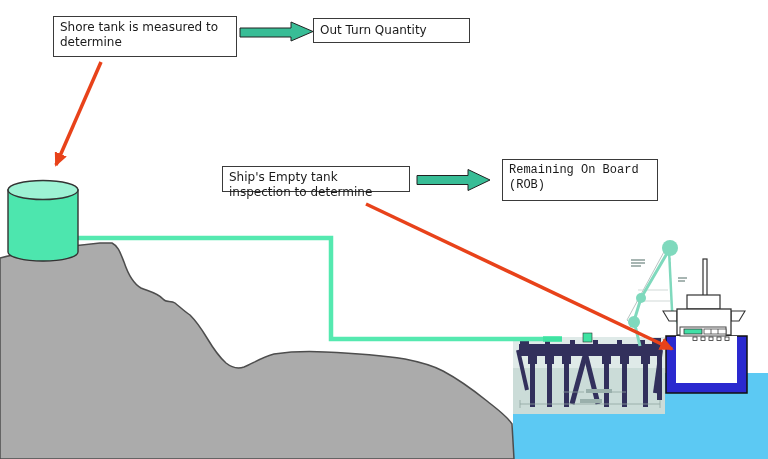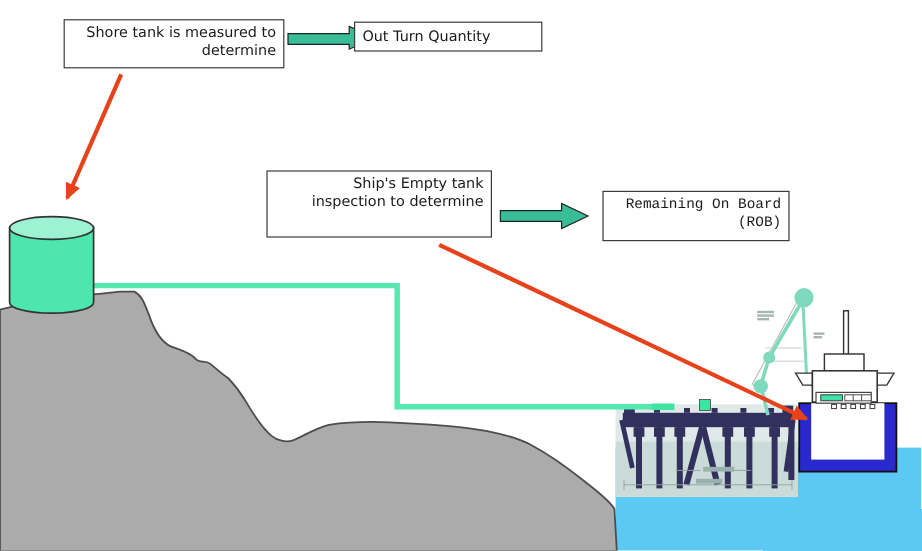--- a/index.html
+++ b/index.html
@@ -1,19 +1,18 @@
 <!DOCTYPE html>
 <html><head>
 <meta charset="utf-8">
 <style>
   html,body{margin:0;padding:0;background:#fff;}
   #stage{
     position:relative;width:768px;height:459px;overflow:hidden;background:#ffffff;
     font-family:"DejaVu Sans", sans-serif;
-    text-align:right;
   }
   #scene{position:absolute;left:0;top:0;}
   .flowbox{
     position:absolute;box-sizing:border-box;background:#ffffff;
     border:1.5px solid #3a3a3a;color:#1a1a1a;
     font-size:12px;line-height:1.28;padding:3px 6px;
   }
   .vcenter{display:flex;align-items:center;}
 </style>
 </head>
@@ -135,19 +134,19 @@
 
     <polygon points="240,28 291,28 291,22 313,31.5 291,41 291,37 240,37" fill="#38bd96" stroke="#222" stroke-width="1"></polygon>
     <polygon points="417,175.5 468,175.5 468,169.5 490,180 468,190.5 468,184.5 417,184.5" fill="#38bd96" stroke="#222" stroke-width="1"></polygon>
 
     <path d="M101,62 L56,165" stroke="#e8421a" stroke-width="3.5" fill="none" marker-end="url(#redhead)"></path>
     <path d="M366,204 L672,349" stroke="#e8421a" stroke-width="3.5" fill="none" marker-end="url(#redhead)"></path>
   </svg>
 
   <div class="flowbox" style="left:53px;top:16px;width:184px;height:41px;">Shore tank is measured to determine</div>
 
-  <div class="flowbox vcenter" style="left:295px;top:18px;width:157px;height:25px;">Out Turn Quantity</div>
+  <div class="flowbox vcenter" style="left:313px;top:18px;width:157px;height:25px;">Out Turn Quantity</div>
 
-  <div class="flowbox" style="left:222px;top:142px;width:188px;height:56px;">Ship's Empty tank inspection to determine</div>
+  <div class="flowbox" style="left:222px;top:166px;width:188px;height:26px;">Ship's Empty tank inspection to determine</div>
 
   <div class="flowbox" style="left:502px;top:159px;width:156px;height:42px;font-family:Liberation Mono, monospace;">Remaining On Board (ROB)</div>
 
 </div>
 
 </body></html>

